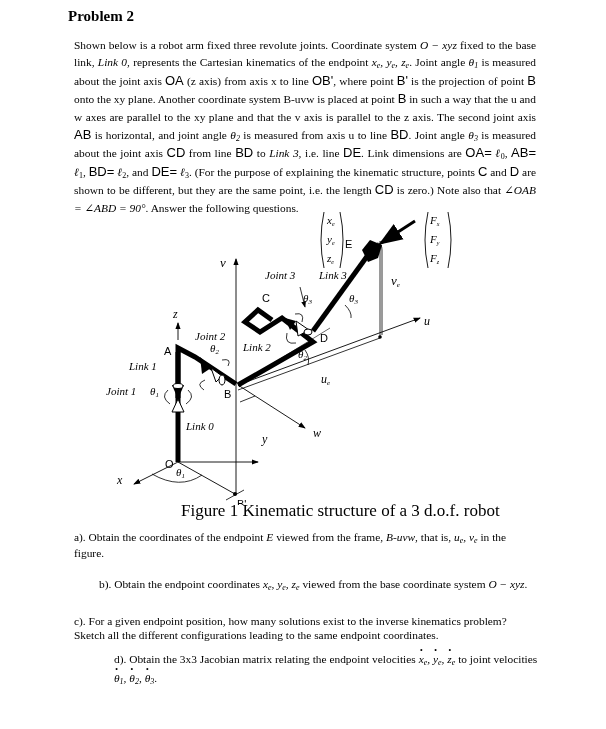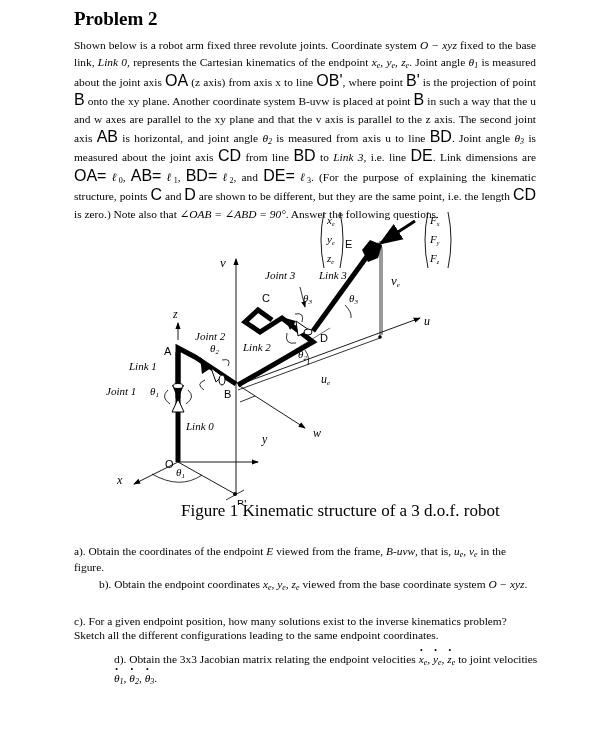--- a/index.html
+++ b/index.html
@@ -1,21 +1,21 @@
 <!DOCTYPE html>
 <html><head>
 <meta charset="utf-8">
 <style>
   html, body { margin: 0; padding: 0; background: #ffffff; }
   body { width: 606px; height: 729px; position: relative; overflow: hidden;
          font-family: "Liberation Serif", "DejaVu Serif", serif; color: #000; }
-  .title { position: absolute; left: 74px; top: 8px; font-weight: bold; font-size: 19px; }
+  .title { position: absolute; left: 68px; top: 8px; font-weight: bold; font-size: 15px; }
   .para { position: absolute; left: 74px; top: 37px; width: 462px; font-size: 11.4px; line-height: 17.4px; text-align: justify; }
   .para i { font-style: italic; }
-  .sans { font-family: "Liberation Sans", "DejaVu Sans", sans-serif; font-size: 16px; }
+  .sans { font-family: "Liberation Sans", "DejaVu Sans", sans-serif; font-size: 13px; }
   sub { font-size: 8px; vertical-align: -2px; line-height: 0; }
   .diagram { position: absolute; left: 0; top: 205px; width: 606px; height: 300px; }
   .caption { position: absolute; left: 181px; top: 501px; font-size: 17px; }
   .q { position: absolute; left: 74px; width: 462px; font-size: 11.4px; line-height: 16px; }
   .dot { position: relative; display: inline-block; }
   .dot::after { content: "·"; position: absolute; left: 1px; top: -9px; font-weight: bold; font-size: 12px; }
 </style>
 </head>
 <body>
 
@@ -132,21 +132,21 @@
       <path d="M448,212 Q454,240 448,268" fill="none" stroke="#000" stroke-width="0.9"></path>
       <text x="430" y="224" font-style="italic" font-size="11">F<tspan font-size="6" dy="2">x</tspan></text>
       <text x="430" y="243" font-style="italic" font-size="11">F<tspan font-size="6" dy="2">y</tspan></text>
       <text x="430" y="262" font-style="italic" font-size="11">F<tspan font-size="6" dy="2">z</tspan></text>
     </g>
   </g>
 </svg>
 
 <div class="caption">Figure 1 Kinematic structure of a 3 d.o.f. robot</div>
 
-<div class="q" style="top:543px;">
+<div class="q" style="top:529px;">
   <span>a). Obtain the coordinates of the endpoint</span> <i>E</i> <span>viewed from the frame,</span> <i>B-uvw</i><span>, that is,</span> <i>u<sub>e</sub>, v<sub>e</sub></i> <span>in the figure.</span>
 </div>
 
 <div class="q" style="top:576px;margin-left:25px;">
   <span>b). Obtain the endpoint coordinates</span> <i>x<sub>e</sub>, y<sub>e</sub>, z<sub>e</sub></i> <span>viewed from the base coordinate system</span> <i>O − xyz</i><span>.</span>
 </div>
 
 <div class="q" style="top:614px; line-height:14px;">c). For a given endpoint position, how many solutions exist to the inverse kinematics problem? Sketch all the different configurations leading to the same endpoint coordinates.</div>
 
 <div class="q" style="top:650px; line-height:19px;margin-left:40px;">

